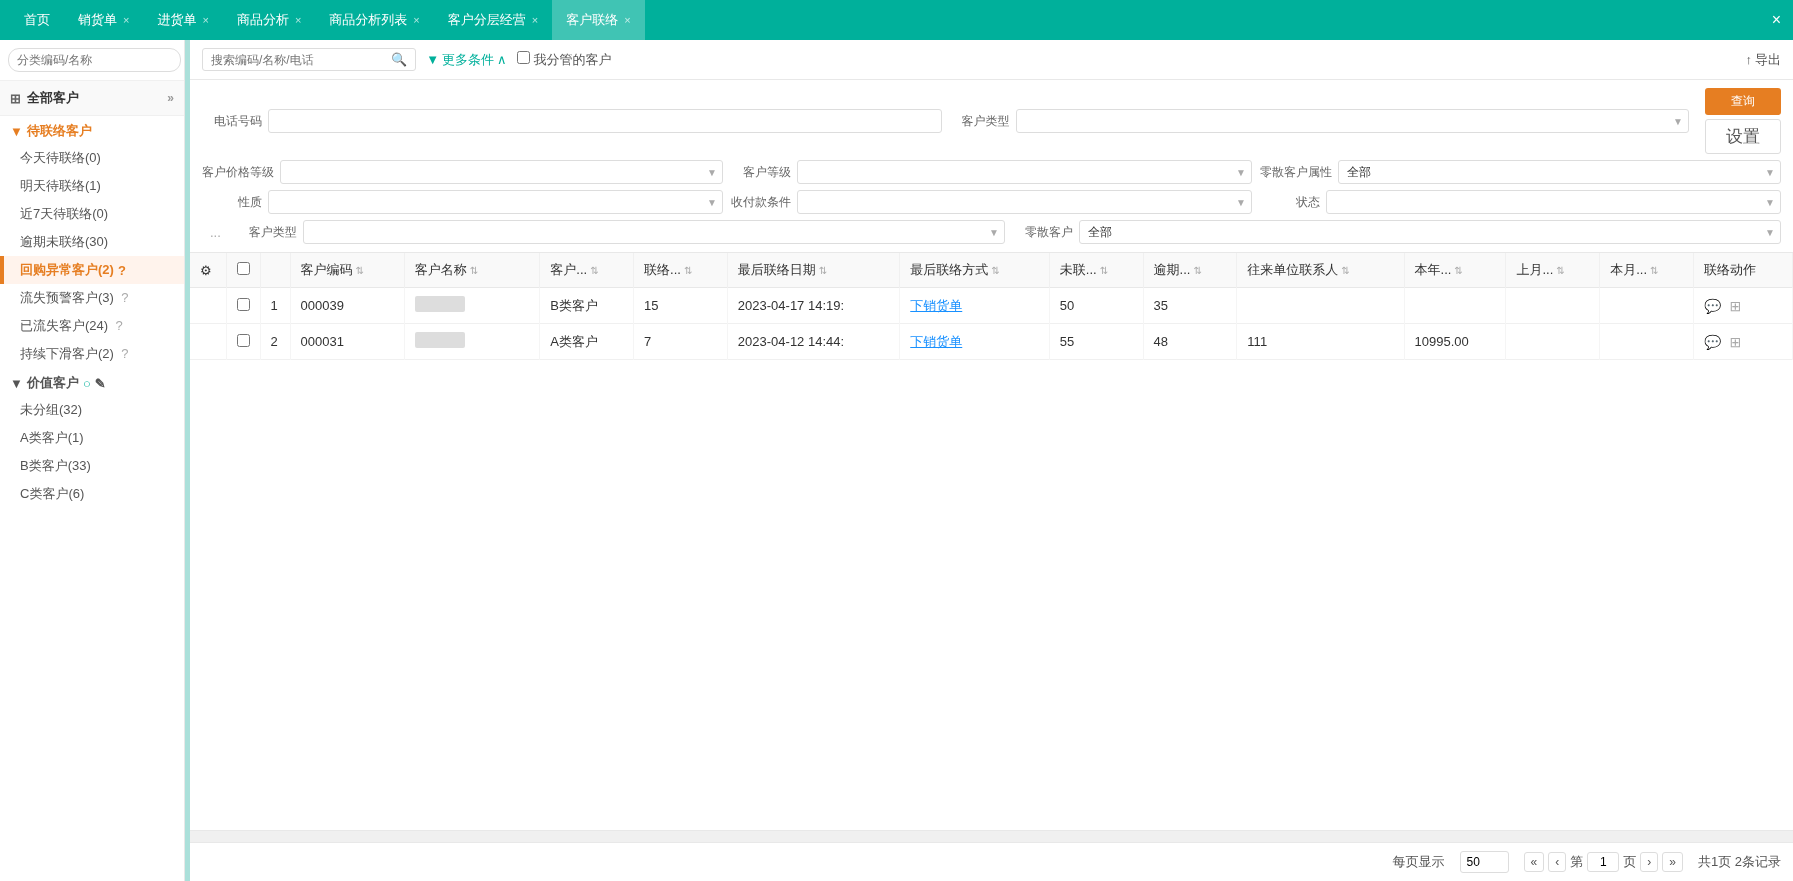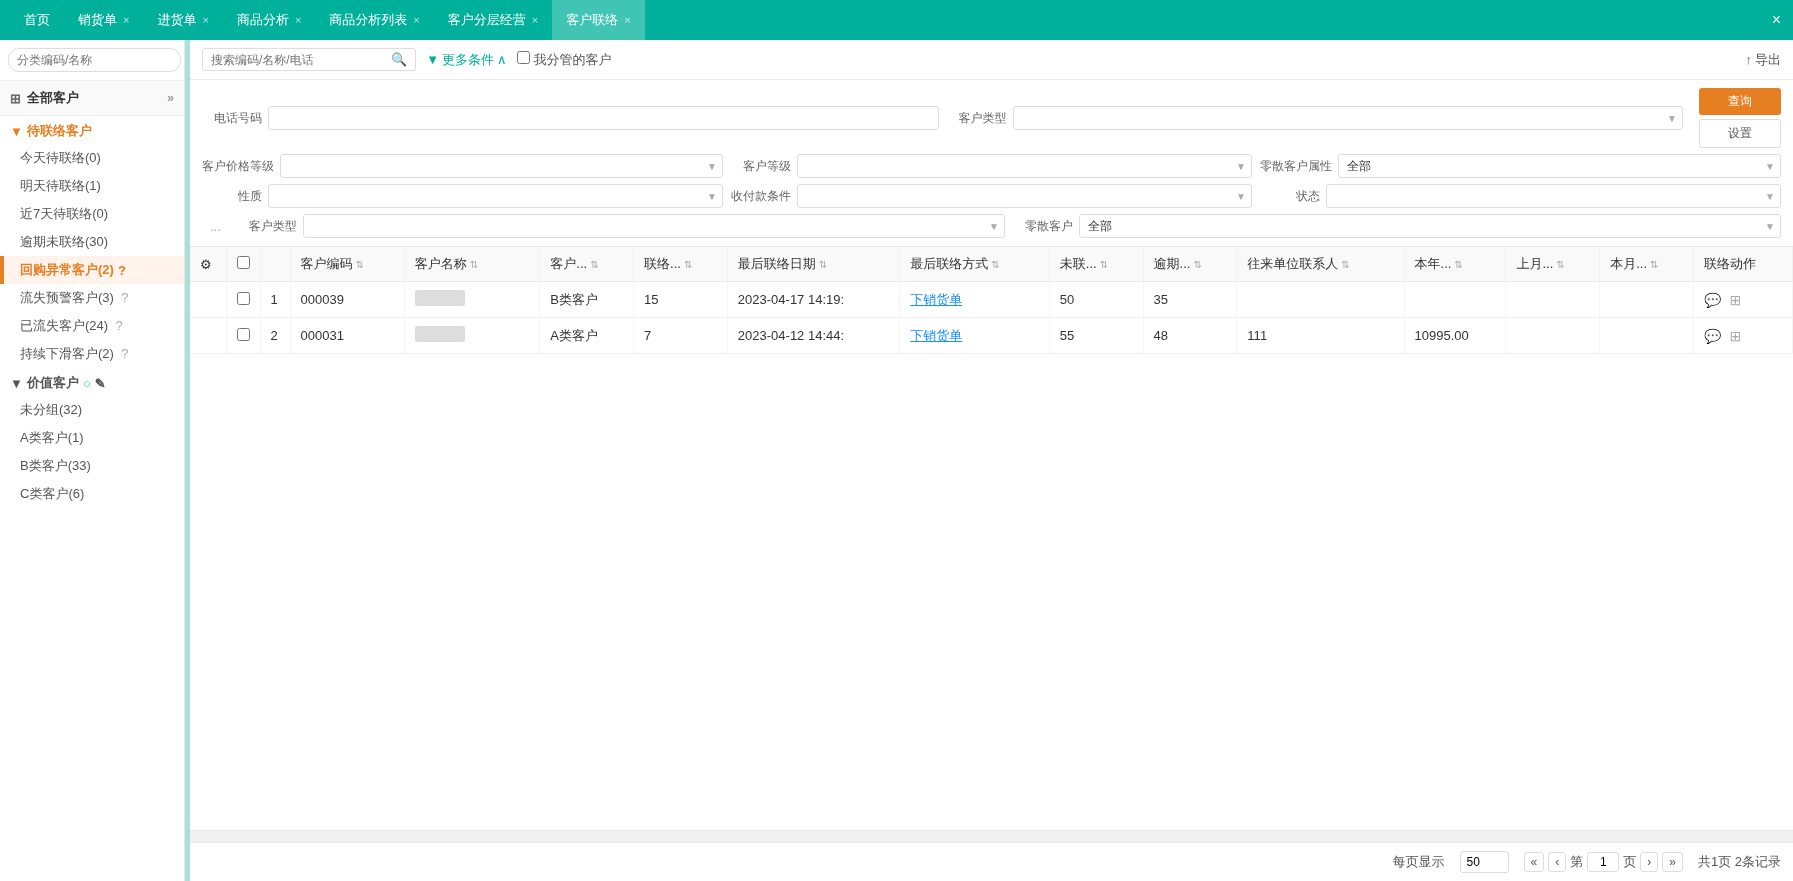--- a/index.html
+++ b/index.html
@@ -255,23 +255,23 @@
       padding: 5px 16px;
       cursor: pointer;
       font-size: 12px;
       white-space: nowrap;
     }
     .btn-settings {
       background: #fff;
       color: #555;
       border: 1px solid #ddd;
       border-radius: 3px;
-      padding: 5px 28px;
-      cursor: pointer;
-      font-size: 12px;
+      padding: 5px 20px;
+      cursor: pointer;
+      font-size: 17px;
       white-space: nowrap;
     }
 
     
     .table-area {
       flex: 1;
       overflow: auto;
       background: #fff;
       margin: 0;
     }

